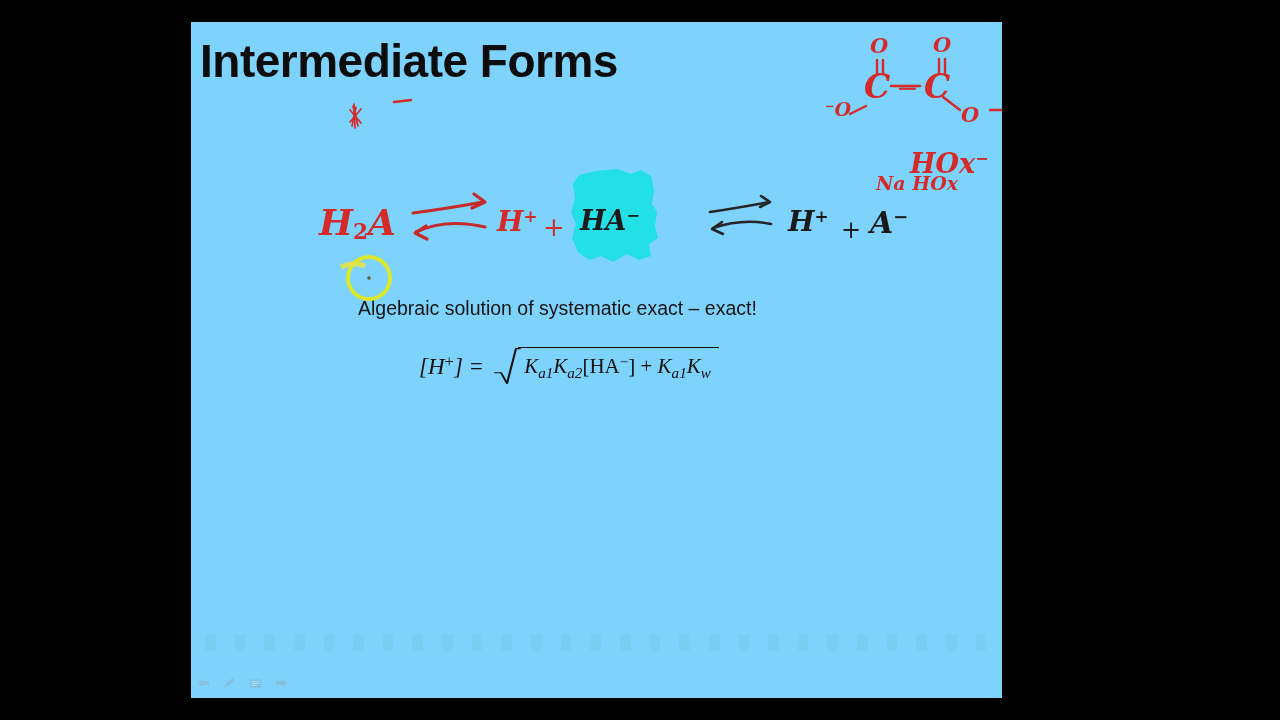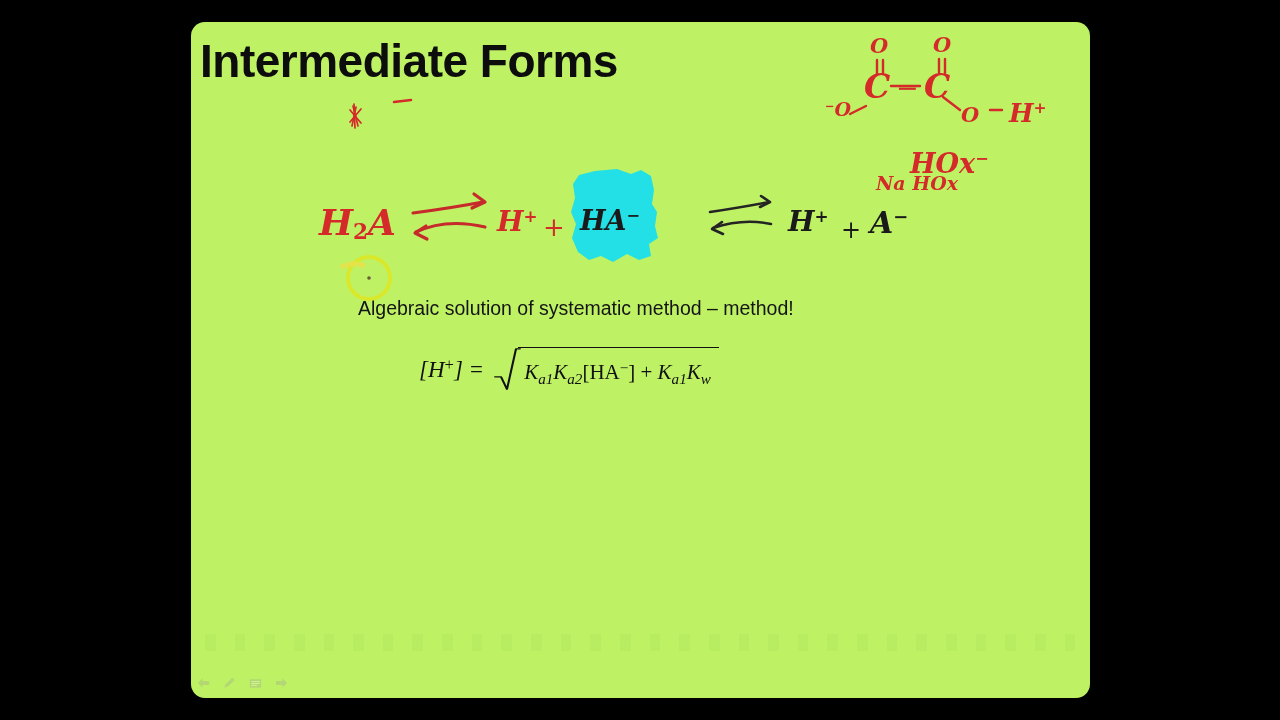--- a/index.html
+++ b/index.html
@@ -17,25 +17,24 @@
     width: 1280px;
     height: 720px;
     background: #000000;
   }
 
   
   #slide {
     position: absolute;
     left: 191px;
     top: 22px;
-    width: 899px;
+    width: 811px;
     height: 676px;
-    background: #bef264;
+    background: #7dd3fc;
     overflow: hidden;
-    border-radius: 14px;
   }
 
   
   .slide-title {
     position: absolute;
     left: 9px;
     top: 12px;
     font-size: 46px;
     font-weight: bold;
     color: #0d0d0d;
@@ -84,21 +83,21 @@
   }
   .frac {
     display: inline-flex;
     flex-direction: column;
     align-items: center;
     border-top: 1.6px solid #101010;
     padding-top: 1px;
   }
   .frac .num, .frac .den {
     font-size: 21px;
-    padding: 10px 8px 2px 6px;
+    padding: 4px 8px 2px 6px;
     line-height: 1.25;
   }
   .frac .den {
     border-top: 1.6px solid #101010;
     margin-top: 1px;
     padding-top: 3px;
   }
   .sub { font-size: 0.72em; vertical-align: -0.28em; font-style: italic; }
   .sup { font-size: 0.72em; vertical-align: 0.42em; font-style: normal; }
   .up { font-style: normal; }
@@ -174,21 +173,21 @@
 </head>
 <body>
 
 <div id="viewer">
 
   <div id="slide">
 
     <div class="slide-title">Intermediate Forms</div>
 
 
-    <div class="body-line" id="line-algebraic">Algebraic solution of systematic method – method!</div>
+    <div class="body-line" id="line-algebraic">Algebraic solution of systematic exact – exact!</div>
 
     <div id="formula">
       <span class="lhs">
         <span>[H</span><span class="sup">+</span><span>] =</span>
       </span>
       <span class="sqrt-wrap">
         <svg class="radical" viewBox="0 0 26 70" preserveAspectRatio="none">
           <path d="M1 48 L7 48 L13 68 L22 3 L26 3" fill="none" stroke="#101010" stroke-width="2.1" stroke-linecap="round" stroke-linejoin="round"></path>
         </svg>
         <span class="frac">

